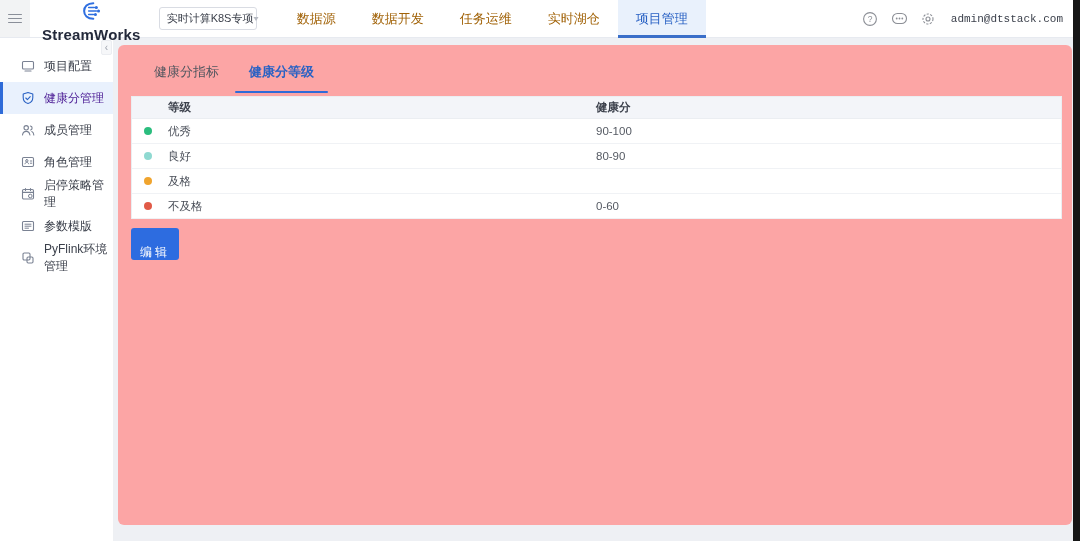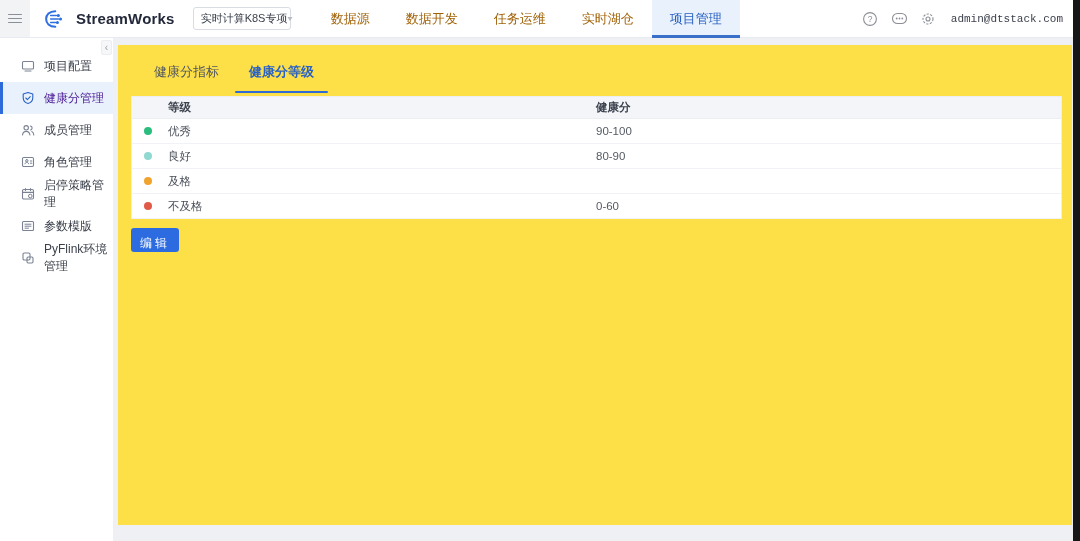--- a/index.html
+++ b/index.html
@@ -10,21 +10,21 @@
   
   .edge-strip { position:absolute; top:0; right:0; width:7px; height:541px; background:#161616; z-index:50; }
 
   
   header { position:relative; display:flex; align-items:stretch; height:38px; width:1073px;
            background:#fff; border-bottom:1px solid #e7eaf0; z-index:10; }
   .burger-area { width:30px; display:flex; align-items:center; justify-content:center;
                  background:#f2f3f4; cursor:pointer; }
   .burger { width:14px; }
   .burger span { display:block; height:1.5px; background:#8a8f99; margin:2.5px 0; border-radius:1px; }
-  .logo-wrap { display:flex; align-items:center; gap:12px; padding:0 18px 0 12px; }
+  .logo-wrap { display:flex; align-items:center; gap:4px; padding:0 18px 0 12px;flex-direction:column; }
   .logo-text { font-size:15px; font-weight:bold; color:#23293a; letter-spacing:.2px; }
   .proj-select { display:flex; align-items:center; justify-content:space-between; width:98px; height:23px;
                  margin:auto 0; border:1px solid #d9dce3; border-radius:3px; padding:0 7px; cursor:pointer; }
   .proj-select .val { font-size:11px; color:#3a3f4a; white-space:nowrap; }
   .chev { color:#b6bac2; font-size:10px; transform:scaleY(.8); }
   nav { display:flex; align-items:stretch; margin-left:22px; }
   .nav-item { display:flex; align-items:center; padding:0 18px; font-size:13px; color:#a16207;
               font-weight:500; cursor:pointer; position:relative; }
   .nav-item.active { background:#e9f1fc; color:#2a62c4; }
   .nav-item.active::after { content:""; position:absolute; left:0; right:0; bottom:-1px; height:3px; background:#3a6fc9; }
@@ -38,40 +38,40 @@
   .collapse-handle { position:absolute; top:2px; right:1px; width:11px; height:15px; display:flex;
                      align-items:center; justify-content:center; font-size:10px; color:#9aa0aa;
                      background:#f6f7f9; border:1px solid #ebedf1; border-radius:2px; cursor:pointer; }
   .side-item { display:flex; align-items:center; gap:9px; height:32px; padding-left:21px; font-size:12px;
                color:#3a3f4a; cursor:pointer; position:relative; }
   .side-item .s-icon { width:14px; height:14px; display:flex; align-items:center; }
   .side-item.active { background:#e9f1fd; color:#4c1d95; }
   .side-item.active::before { content:""; position:absolute; left:0; top:0; bottom:0; width:3px; background:#2f6bd8; }
 
   main { flex:1; background:#eef0f4; position:relative; }
-  .panel { position:absolute; left:5px; top:7px; right:1px; height:480px; background:#fde047; border-radius:0; }
+  .panel { position:absolute; left:5px; top:7px; right:1px; height:480px; background:#fca5a5; border-radius:6px; }
 
   .tabs { display:flex; gap:30px; padding:18px 0 0 36px; }
   .tab { font-size:13px; color:#51565f; padding-bottom:12px; cursor:pointer; position:relative; }
   .tab.active { color:#2a62c4; font-weight:bold; }
   .tab.active::after { content:""; position:absolute; left:-14px; right:-14px; bottom:0; height:2px; background:#2f6bd8; border-radius:1px; }
 
   .table { margin:3px 10px 0 13px; border:1px solid #ebeef2; border-bottom:none; }
   .t-row { display:grid; grid-template-columns:464px 1fr; align-items:center; height:25px;
            border-bottom:1px solid #f0f2f5; background:#fff; }
   .t-row.head { height:22px; background:#f3f5f9; border-bottom:1px solid #ebeef2; }
   .t-row.head .cell { font-weight:bold; color:#3c414c; }
   .cell { font-size:11.5px; color:#4a4f59; display:flex; align-items:center; }
   .cell.c1 { padding-left:12px; }
   .cell.c1 .lvl { margin-left:16px; }
   .t-row.head .cell.c1 { padding-left:36px; }
   .dot { width:8px; height:8px; border-radius:50%; flex:0 0 8px; }
   .score { color:#555a63; }
 
-  .edit-btn { margin:9px 0 0 13px; min-width:34px; height:24px; padding:7px 9px; background:#2d6ce0;
+  .edit-btn { margin:9px 0 0 13px; min-width:34px; height:24px; padding:16px 9px; background:#2d6ce0;
               color:#fff; font-size:12px; letter-spacing:3px; border:none; border-radius:3px;
               cursor:pointer; font-family:inherit; }
   svg { display:block; }
 </style>
 </head>
 <body>
 
 <div class="screen">
   <div class="edge-strip"></div>
 

